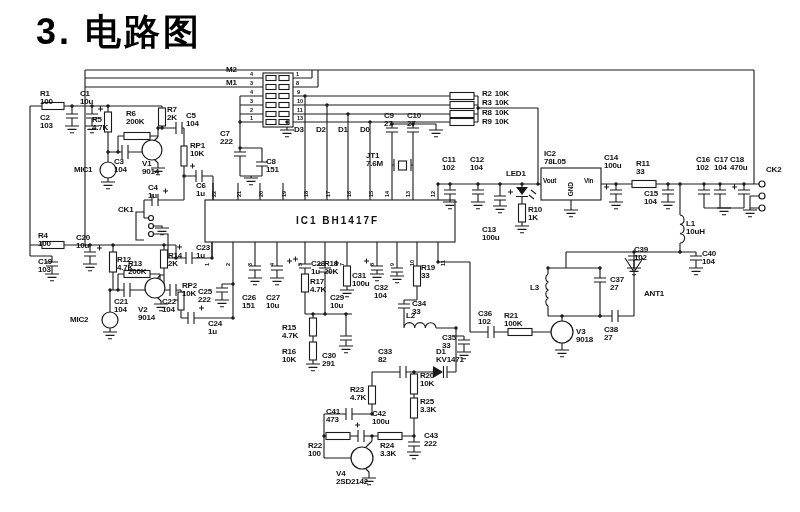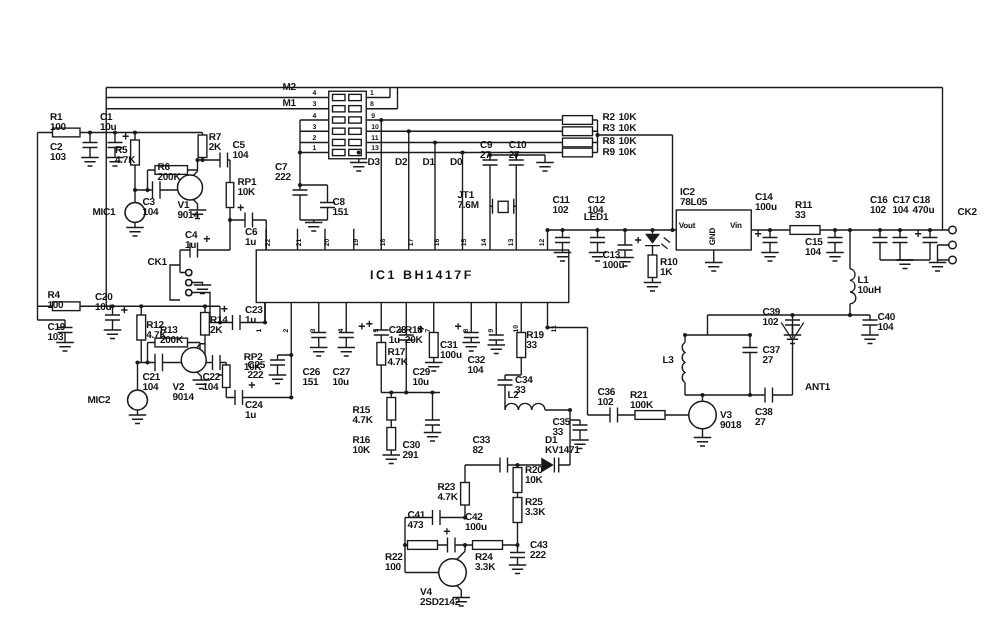--- a/index.html
+++ b/index.html
@@ -20,20 +20,21 @@
   .lbl i{display:block;font-style:normal}
   .lbl.inline i{display:inline;margin-right:3px}
   .lbl.big{font-size:10px;line-height:11px;letter-spacing:2px}
   .lbl.tiny{font-size:6.5px;line-height:6.5px}
   .rot{transform:rotate(-90deg);transform-origin:center}
 </style>
 </head>
 <body>
 
 <div class="stage">
+  <div class="title">3. 电路图</div>
 
   <svg width="800" height="512" viewBox="0 0 800 512">
     <defs>
       <path id="gnd" d="M-7 0 H7 M-4.5 3.4 H4.5 M-2 6.8 H2"></path>
     </defs>
 
     <g>
       <path d="M30 106 H42 M64 106 H162 M30 106 V256 M30 256 H52
                M72 106 V114 M72 118 V126 M92 106 V114 M92 118 V126
                M66 114 H78 M66 118 H78 M86 114 H98 M86 118 H98
@@ -364,21 +365,21 @@
         <i>10u</i>
       </div>
     <div class="lbl" style="left:40px;top:114px">
         <i>C2</i>
         <i>103</i>
       </div>
     <div class="lbl" style="left:92px;top:116px">
         <i>R5</i>
         <i>4.7K</i>
       </div>
-    <div class="lbl" style="left:126px;top:130px">
+    <div class="lbl" style="left:126px;top:110px">
         <i>R6</i>
         <i>200K</i>
       </div>
     <div class="lbl" style="left:167px;top:106px">
         <i>R7</i>
         <i>2K</i>
       </div>
     <div class="lbl" style="left:186px;top:112px">
         <i>C5</i>
         <i>104</i>
@@ -452,25 +453,25 @@
     <div class="lbl inline" style="left:482px;top:109px"><i>R8</i><i>10K</i></div>
     <div class="lbl inline" style="left:482px;top:118px"><i>R9</i><i>10K</i></div>
     <div class="lbl" style="left:442px;top:156px">
         <i>C11</i>
         <i>102</i>
       </div>
     <div class="lbl" style="left:470px;top:156px">
         <i>C12</i>
         <i>104</i>
       </div>
-    <div class="lbl" style="left:482px;top:200px">
+    <div class="lbl" style="left:482px;top:226px">
         <i>C13</i>
         <i>100u</i>
       </div>
-    <div class="lbl" style="left:467px;top:170px">
+    <div class="lbl" style="left:506px;top:170px">
         <i>LED1</i>
       </div>
     <div class="lbl" style="left:528px;top:206px">
         <i>R10</i>
         <i>1K</i>
       </div>
     <div class="lbl" style="left:544px;top:150px">
         <i>IC2</i>
         <i>78L05</i>
       </div>
@@ -507,40 +508,40 @@
         <i>C18</i>
         <i>470u</i>
       </div>
     <div class="lbl" style="left:766px;top:166px">
         <i>CK2</i>
       </div>
     <div class="lbl" style="left:686px;top:220px">
         <i>L1</i>
         <i>10uH</i>
       </div>
-    <div class="lbl" style="left:610px;top:246px">
+    <div class="lbl" style="left:634px;top:246px">
         <i>C39</i>
         <i>102</i>
       </div>
     <div class="lbl" style="left:702px;top:250px">
         <i>C40</i>
         <i>104</i>
       </div>
     <div class="lbl" style="left:478px;top:310px">
         <i>C36</i>
         <i>102</i>
       </div>
     <div class="lbl" style="left:530px;top:284px">
         <i>L3</i>
       </div>
     <div class="lbl" style="left:610px;top:276px">
         <i>C37</i>
         <i>27</i>
       </div>
-    <div class="lbl" style="left:644px;top:306px">
+    <div class="lbl" style="left:644px;top:290px">
         <i>ANT1</i>
       </div>
     <div class="lbl" style="left:504px;top:312px">
         <i>R21</i>
         <i>100K</i>
       </div>
     <div class="lbl" style="left:576px;top:328px">
         <i>V3</i>
         <i>9018</i>
       </div>
@@ -587,25 +588,25 @@
         <i>V2</i>
         <i>9014</i>
       </div>
     <div class="lbl" style="left:70px;top:316px">
         <i>MIC2</i>
       </div>
     <div class="lbl" style="left:196px;top:244px">
         <i>C23</i>
         <i>1u</i>
       </div>
-    <div class="lbl" style="left:195px;top:282px">
+    <div class="lbl" style="left:182px;top:282px">
         <i>RP2</i>
         <i>10K</i>
       </div>
-    <div class="lbl" style="left:196px;top:320px">
+    <div class="lbl" style="left:208px;top:320px">
         <i>C24</i>
         <i>1u</i>
       </div>
     <div class="lbl" style="left:198px;top:288px">
         <i>C25</i>
         <i>222</i>
       </div>
     <div class="lbl" style="left:242px;top:294px">
         <i>C26</i>
         <i>151</i>

